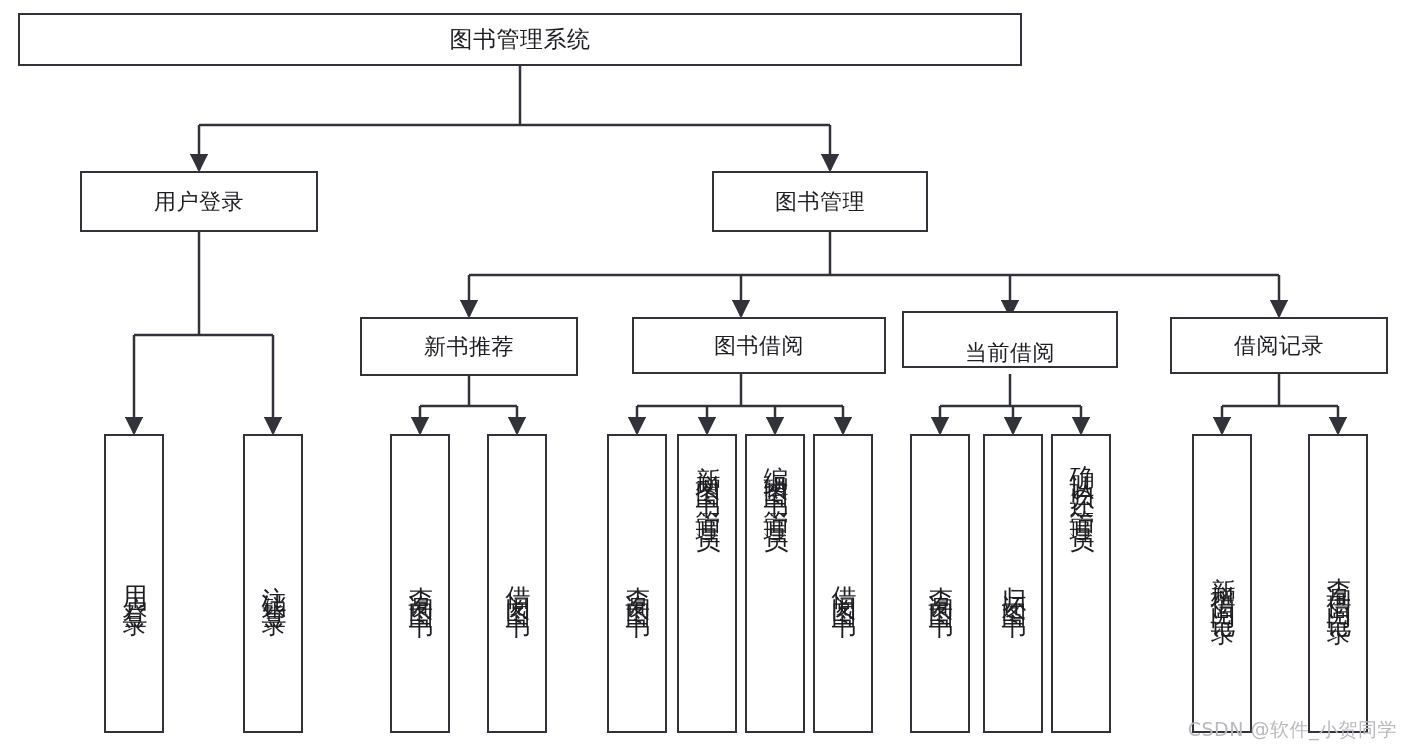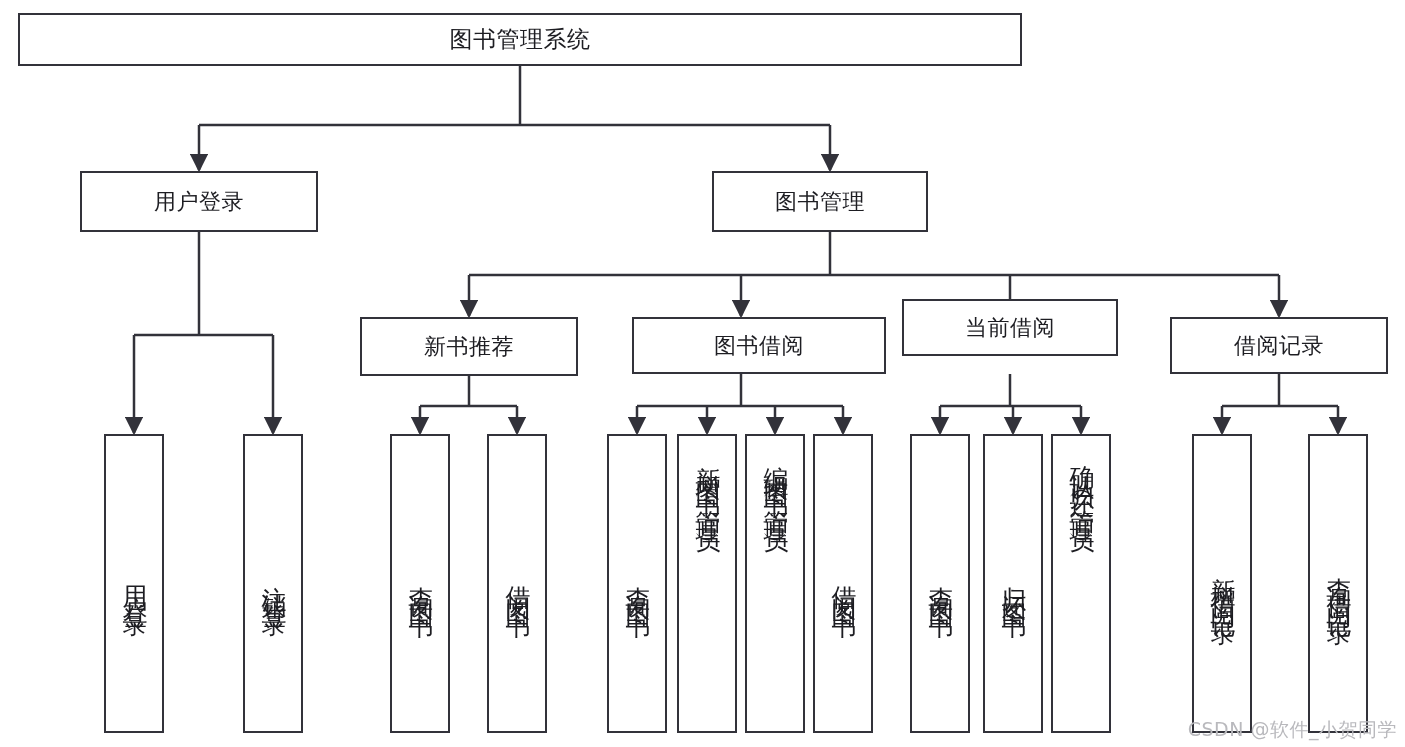--- a/index.html
+++ b/index.html
@@ -114,21 +114,21 @@
       </div>
       <div class="node h" style="left: 712px; top: 171px; width: 216px; height: 61px;">
         <span class="lbl">图书管理</span>
       </div>
       <div class="node h" style="left: 360px; top: 317px; width: 218px; height: 59px;">
         <span class="lbl">新书推荐</span>
       </div>
       <div class="node h" style="left: 632px; top: 317px; width: 254px; height: 57px;">
         <span class="lbl">图书借阅</span>
       </div>
-      <div class="node h" style="left: 902px; top: 299px; width: 216px; height: 57px;">
+      <div class="node h" style="left: 902px; top: 311px; width: 216px; height: 57px; align-items: flex-end;">
         <span class="lbl">当前借阅</span>
       </div>
       <div class="node h" style="left: 1170px; top: 317px; width: 218px; height: 57px;">
         <span class="lbl">借阅记录</span>
       </div>
       <div class="node v mid" style="left: 104px; top: 434px; width: 60px; height: 299px;">
         <span class="lbl">用户登录</span>
       </div>
       <div class="node v mid" style="left: 243px; top: 434px; width: 60px; height: 299px;">
         <span class="lbl">注销登录</span>

